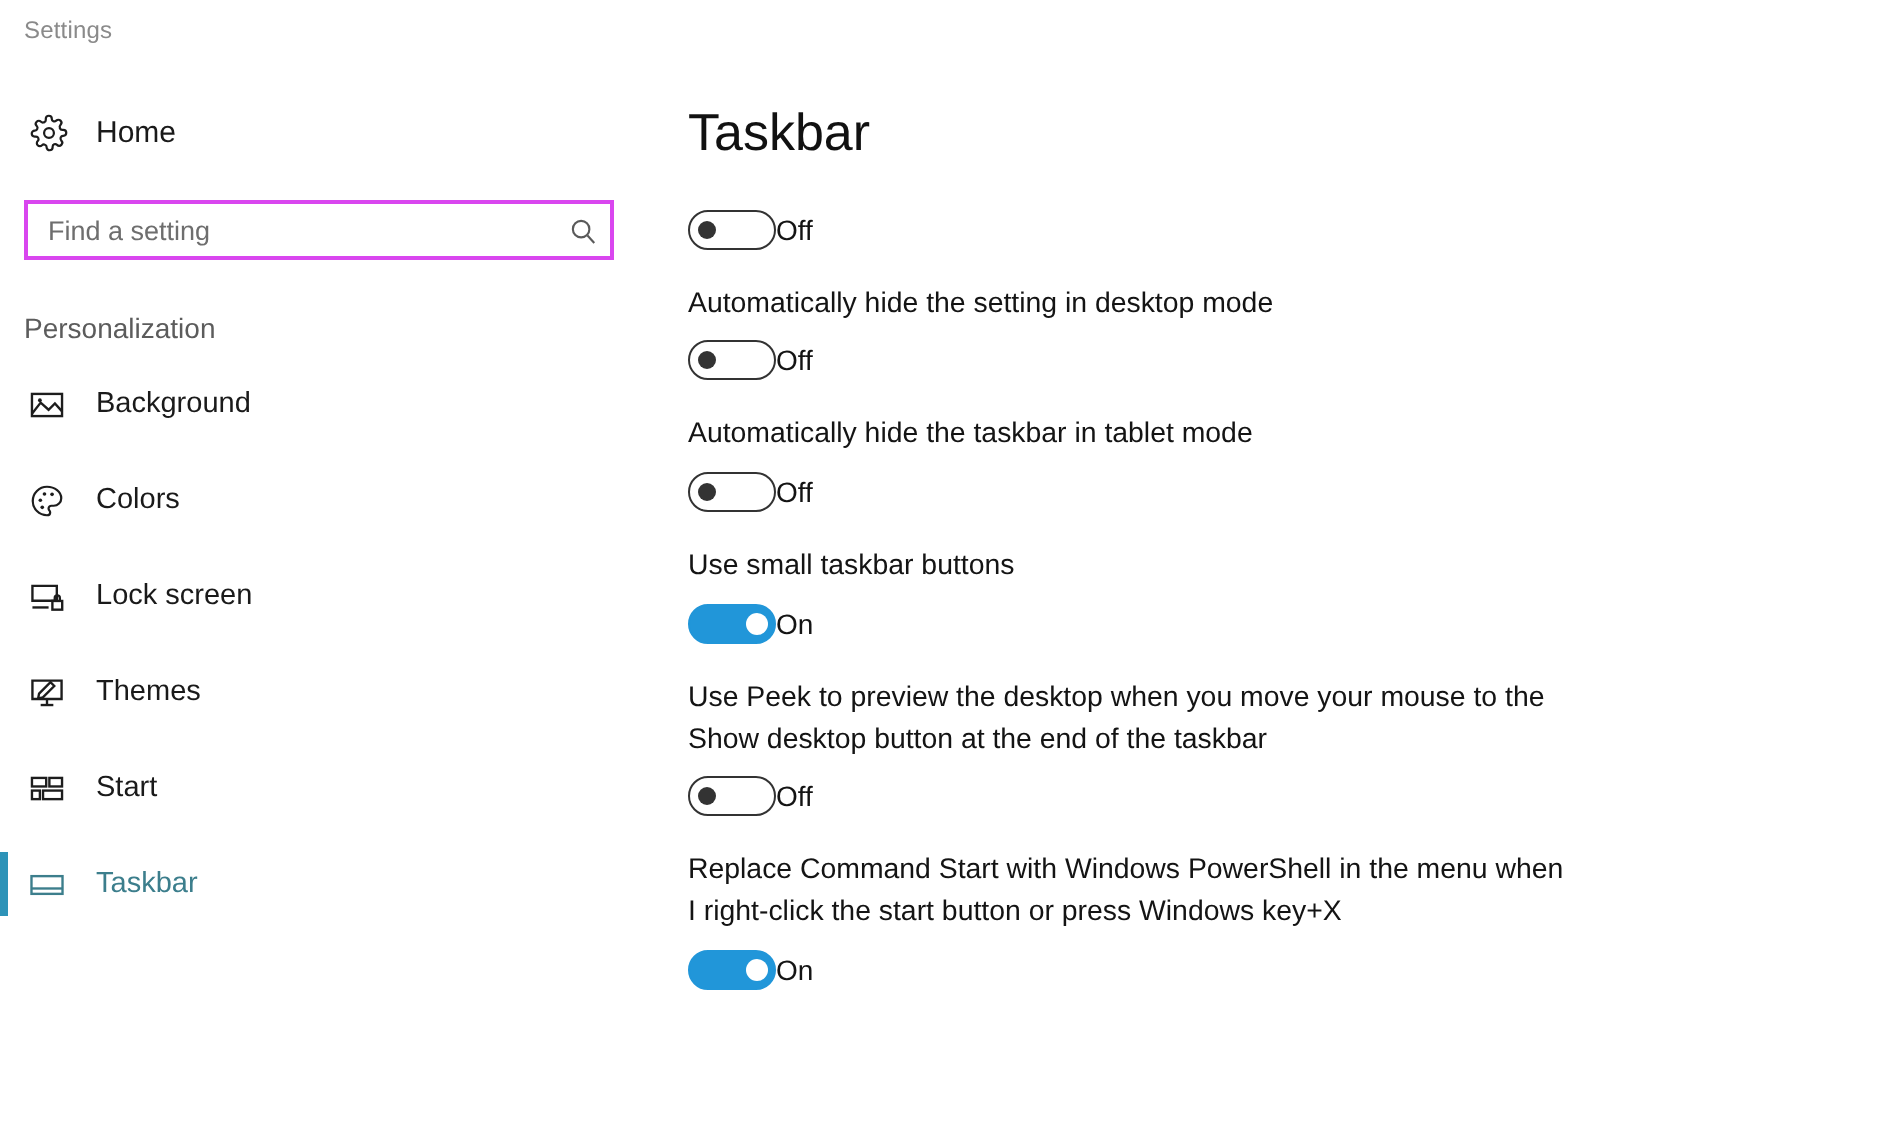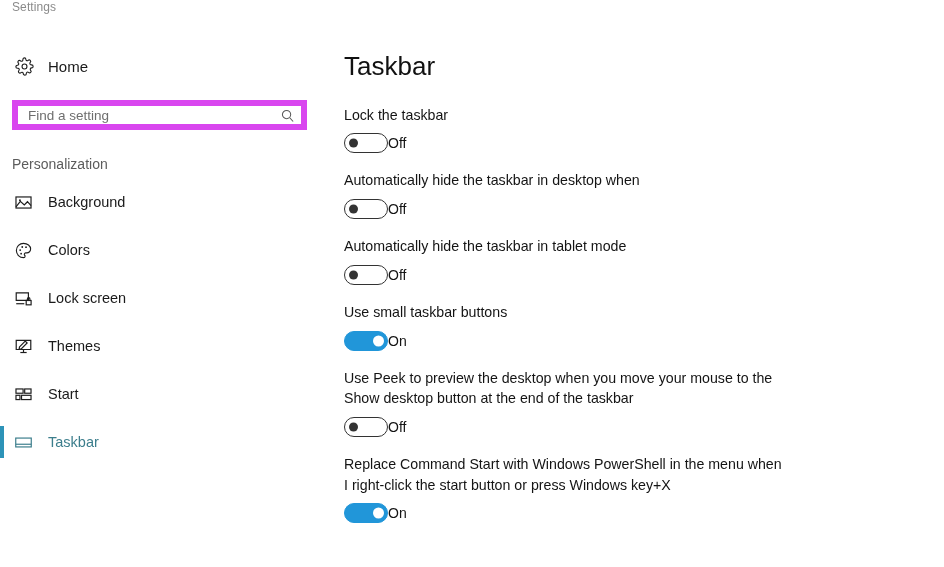--- a/index.html
+++ b/index.html
@@ -13,20 +13,21 @@
     font-family: "Liberation Sans", "DejaVu Sans", sans-serif;
     color: #000000;
     overflow: hidden;
     position: relative;
   }
 
   
   .titlebar {
     height: 30px;
     display: flex;
+    align-items: center;
     padding-left: 12px;
     box-sizing: border-box;
     background: #ffffff;
   }
   .titlebar-text {
     font-size: 12px;
     color: #8a8a8a;
     letter-spacing: .1px;
   }
 
@@ -66,21 +67,21 @@
   .home-label {
     font-size: 15px;
     color: #1a1a1a;
     text-align: center;
   }
 
   .search-wrap {
     margin: 14px 0 0 12px;
     width: 295px;
     height: 30px;
-    border: 6px solid #d946ef;
+    border: 2px solid #d946ef;
     box-sizing: border-box;
     display: flex;
     align-items: center;
     background: #ffffff;
   }
   .search-input {
     flex: 1 1 auto;
     border: none;
     outline: none;
     background: transparent;
@@ -337,31 +338,30 @@
       </div>
 
     </div>
   </div>
 
   <div class="content">
 
     <h1 class="page-title">Taskbar</h1>
 
     <div class="setting">
-      <div class="setting-label">Lock the taskbar</div>
       <div class="toggle-row">
         <div class="switch off">
           <span class="knob"></span>
         </div>
         <span class="toggle-state">Off</span>
       </div>
     </div>
 
     <div class="setting">
-      <div class="setting-label">Automatically hide the taskbar in desktop when</div>
+      <div class="setting-label">Automatically hide the setting in desktop mode</div>
       <div class="toggle-row">
         <div class="switch off">
           <span class="knob"></span>
         </div>
         <span class="toggle-state">Off</span>
       </div>
     </div>
 
     <div class="setting">
       <div class="setting-label">Automatically hide the taskbar in tablet mode</div>

